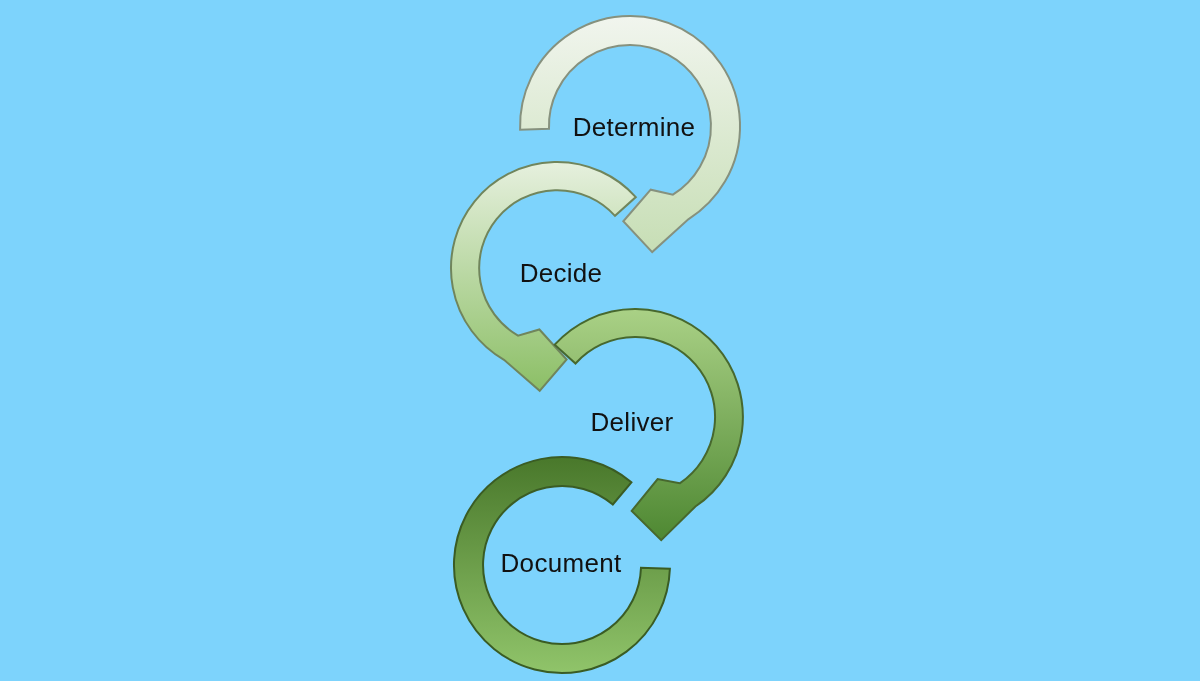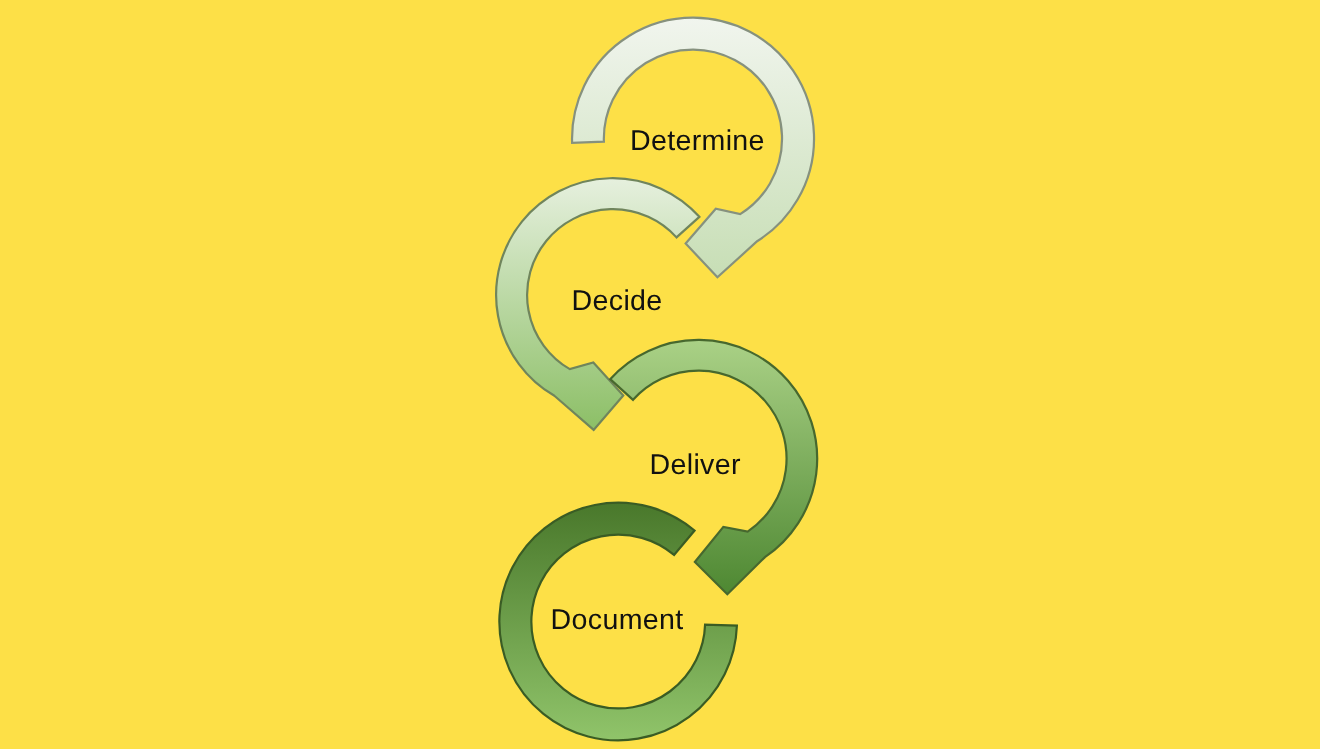--- a/index.html
+++ b/index.html
@@ -4,21 +4,21 @@
 <style>
   html, body {
     margin: 0;
     padding: 0;
     background: #ffffff;
   }
   .canvas {
     position: relative;
     width: 1200px;
     height: 681px;
-    background: #fde047;
+    background: #7dd3fc;
     overflow: hidden;
   }
   svg.diagram {
     display: block;
     width: 1200px;
     height: 681px;
   }
   .arrow {
     stroke-width: 2;
     stroke-linejoin: miter;

